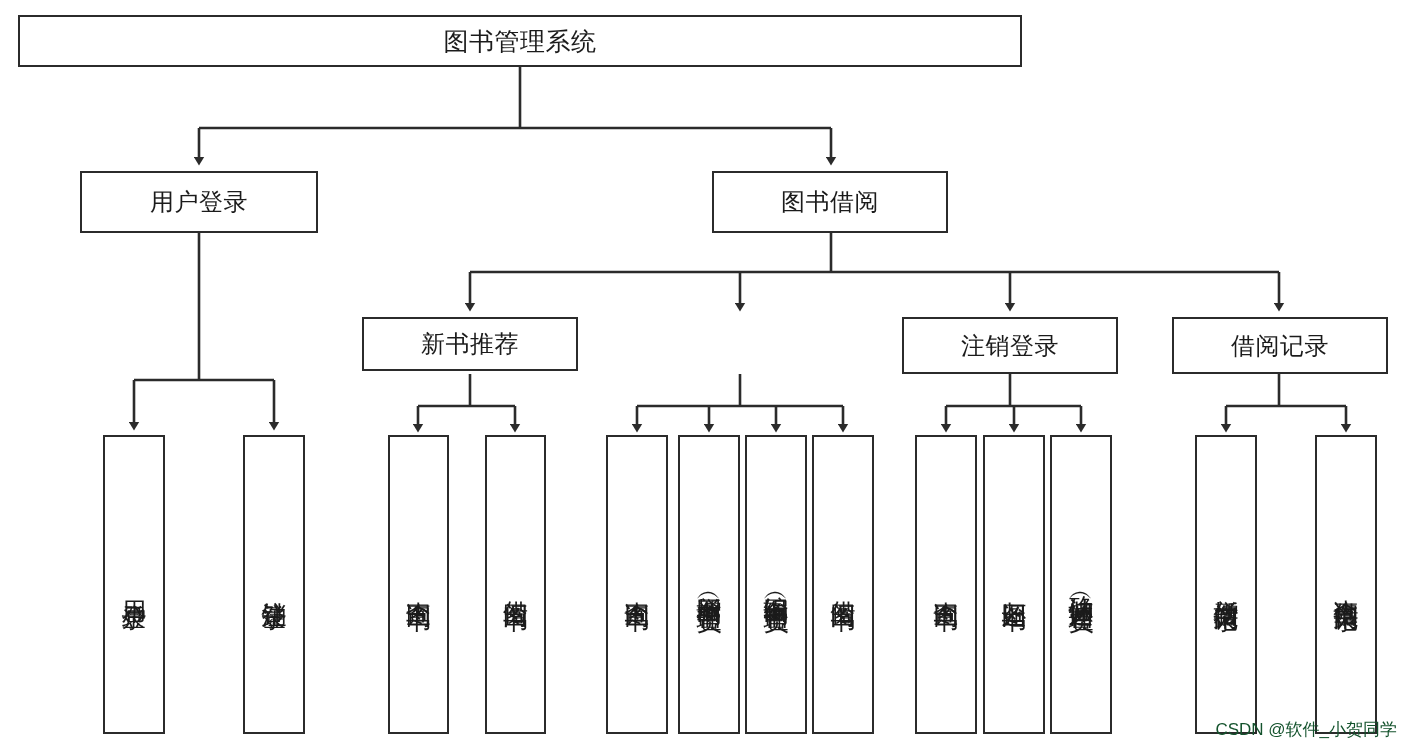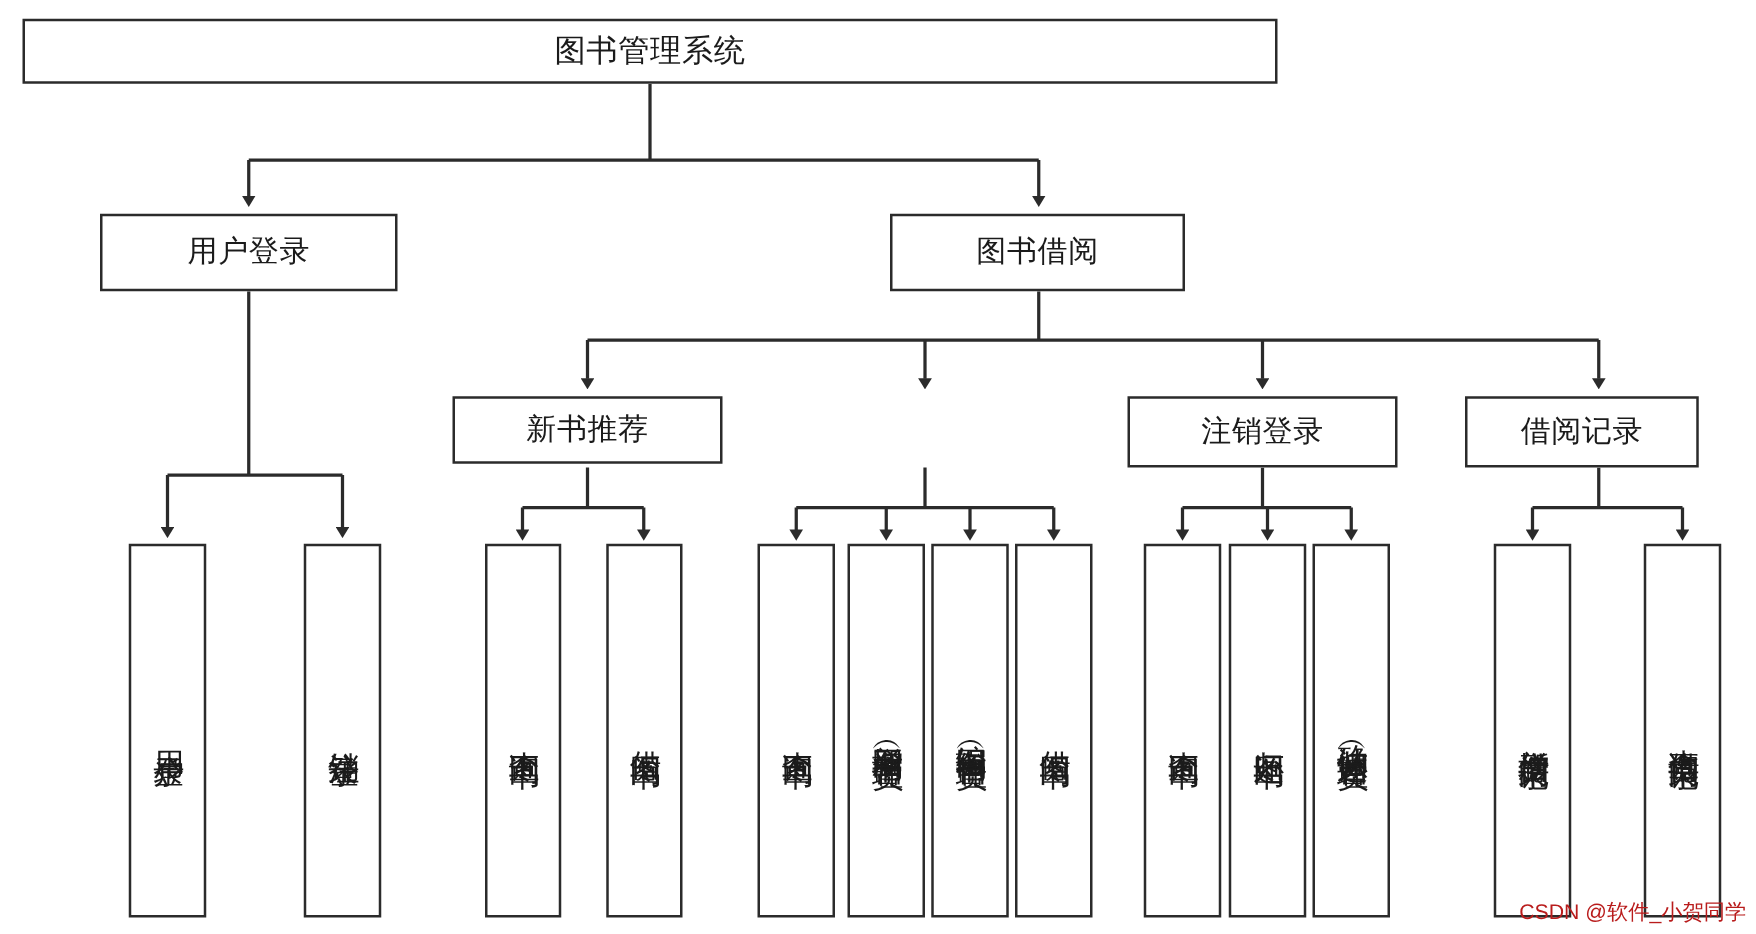--- a/index.html
+++ b/index.html
@@ -60,21 +60,21 @@
     font-size: 25px;
     line-height: 1.0;
     letter-spacing: 2px;
     white-space: nowrap;
   }
   #watermark {
     position: absolute;
     right: 8px;
     bottom: 6px;
     font-size: 17px;
-    color: #b91c1c;
+    color: #14532d;
     white-space: nowrap;
     pointer-events: none;
   }
 </style>
 </head>
 <body>
 
 <div id="diagram-root">
 
   <svg id="edge-layer" viewBox="0 0 1405 747" xmlns="http://www.w3.org/2000/svg">
@@ -138,21 +138,21 @@
   <div class="node horiz" style="left:712px; top:171px; width:236px; height:62px;">
     <span class="label">图书借阅</span>
   </div>
 
   <div class="node horiz" style="left:362px; top:317px; width:216px; height:54px;">
     <span class="label">新书推荐</span>
   </div>
   <div class="node horiz" style="left:902px; top:317px; width:216px; height:57px;">
     <span class="label">注销登录</span>
   </div>
-  <div class="node horiz" style="left:1172px; top:317px; width:187px; height:57px;">
+  <div class="node horiz" style="left:1172px; top:317px; width:216px; height:57px;">
     <span class="label">借阅记录</span>
   </div>
 
   <div class="node vert" style="left:103px; top:435px; width:62px; height:299px;">
     <span class="label">用户登录</span>
   </div>
   <div class="node vert" style="left:243px; top:435px; width:62px; height:299px;">
     <span class="label">注销登录</span>
   </div>
 

